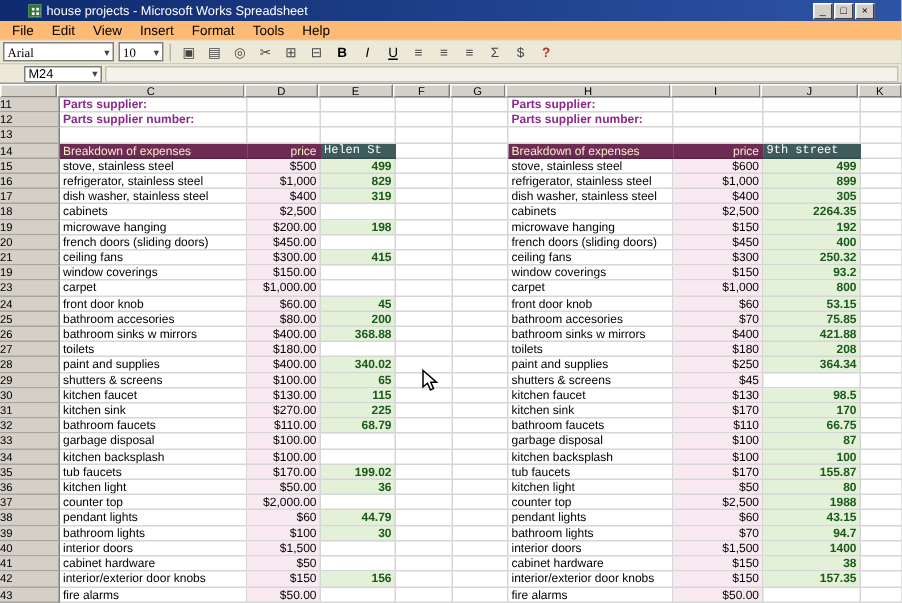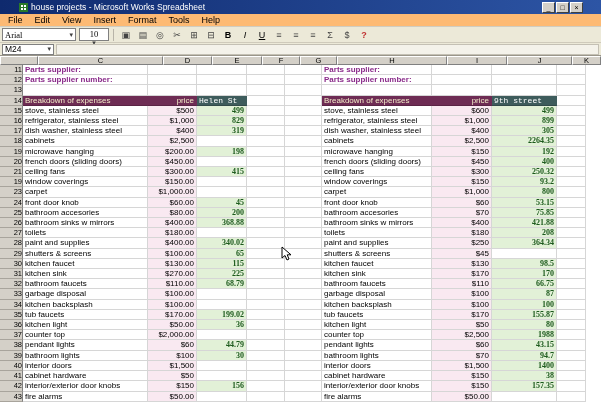--- a/index.html
+++ b/index.html
@@ -17,57 +17,57 @@
     font-size:7px; line-height:9px; text-align:center; color:#000; }
 
   
   .menubar { height:13px; display:flex; align-items:center; font-size:9px; background:#fdba74; border-bottom:1px solid #d0ccc0; padding-left:2px; }
   .menu-item { padding:0 6px; }
 
   
   .toolbar { height:16px; display:flex; align-items:center; background:#ece9d8; border-bottom:1px solid #cfcabb; padding:0 2px; gap:1px; }
   .font-box, .size-box { height:13px; background:#fff; border:1px solid #808080; font-size:8.5px;
     display:flex; align-items:center; justify-content:space-between; padding:0 2px;font-family:Liberation Serif, serif; }
-  .font-box { width:74px; } .size-box { width:30px; margin-left:2px;flex-direction:column; }
+  .font-box { width:74px; } .size-box { width:30px; margin-left:2px; }
   .arrow { font-size:7px; color:#404040; }
   .tb-sep { width:1px; height:12px; background:#b8b4a8; margin:0 3px; }
   .tb-icons { display:flex; align-items:center; gap:1px; }
   .tb-btn { width:16px; height:14px; font-size:9px; display:flex; align-items:center; justify-content:center; color:#444; }
   .tb-btn.bold { font-weight:bold; color:#000; }
   .tb-btn.ital { font-style:italic; color:#000; }
   .tb-btn.undl { text-decoration:underline; color:#000; }
   .tb-btn.help { color:#c03030; font-weight:bold; }
 
   
-  .formulabar { height:13px; display:flex; align-items:center; background:#ece9d8; border-bottom:1px solid #9a968a; font-size:8.5px; padding-left:2px; }
+  .formulabar { height:13px; display:flex; align-items:center; background:#ece9d8; border-bottom:1px solid #9a968a; font-size:8.5px; padding-left:16px; }
   .name-box { width:52px; height:11px; background:#fff; border:1px solid #808080; display:flex; align-items:center; justify-content:space-between; padding:0 2px; }
   .formula-area { flex:1; height:11px; margin:0 2px; background:#f4f2ea; border:1px solid #c4c0b4; }
 
   
   .colheaders { display:flex; height:9px; font-size:7.5px; }
   .corner { width:38px; flex-shrink:0; background:#d4d0c8; border:1px solid; border-color:#fff #808080 #808080 #fff; }
   .colhead { flex-shrink:0; background:#d4d0c8; border:1px solid; border-color:#fff #808080 #808080 #fff;
     text-align:center; line-height:7px; color:#000; }
 
   
   .grid { background:#fff; }
   .grid-row { display:flex; height:10.21px; }
-  .rowhead { width:23px; flex-shrink:0; background:#d4d0c8; border-right:1px solid #808080; border-bottom:1px solid #a8a49c;
-    font-size:7.5px; line-height:9px; text-align:right; color:#000; }
+  .rowhead { width:40px; flex-shrink:0; background:#d4d0c8; border-right:1px solid #808080; border-bottom:1px solid #a8a49c;
+    font-size:7.5px; line-height:9px; text-align:left; color:#000; }
   .cell { flex-shrink:0; border-right:1px solid #d6d6d6; border-bottom:1px solid #d6d6d6;
     font-size:8px; line-height:9.2px; padding:0 2px; white-space:nowrap; overflow:hidden; color:#000; }
   .w-C{width:125px} .w-D{width:49px} .w-E{width:50px} .w-F{width:38px} .w-G{width:37px}
   .w-H{width:110px} .w-I{width:60px} .w-J{width:65px} .w-K{width:29px}
   .tr { text-align:right; }
   .cell-label { color:#8a2b8a; font-weight:bold; overflow:visible; position:relative; z-index:5; }
   .hdr-maroon { background:#6e2c54; color:#f3ecc8; border-right-color:#6e2c54; border-bottom-color:#5a2344; }
   .hdr-slate { background:#3e5c5c; color:#fff; border-right-color:#3e5c5c; border-bottom-color:#324a4a;font-family:Liberation Mono, monospace; }
   .cell-price { background:#f9e9f1; }
   .cell-actual { font-weight:bold; color:#1c5a1c; }
-  .has-val { background:#e2f1d7;font-family:Liberation Serif, serif; }
+  .has-val { background:#e2f1d7; }
 
   .cursor { position:absolute; left:281px; top:246px; z-index:50; }
 </style>
 </head>
 <body>
 
 <div class="window">
 
   <div class="titlebar">
     <span class="app-icon"></span>

